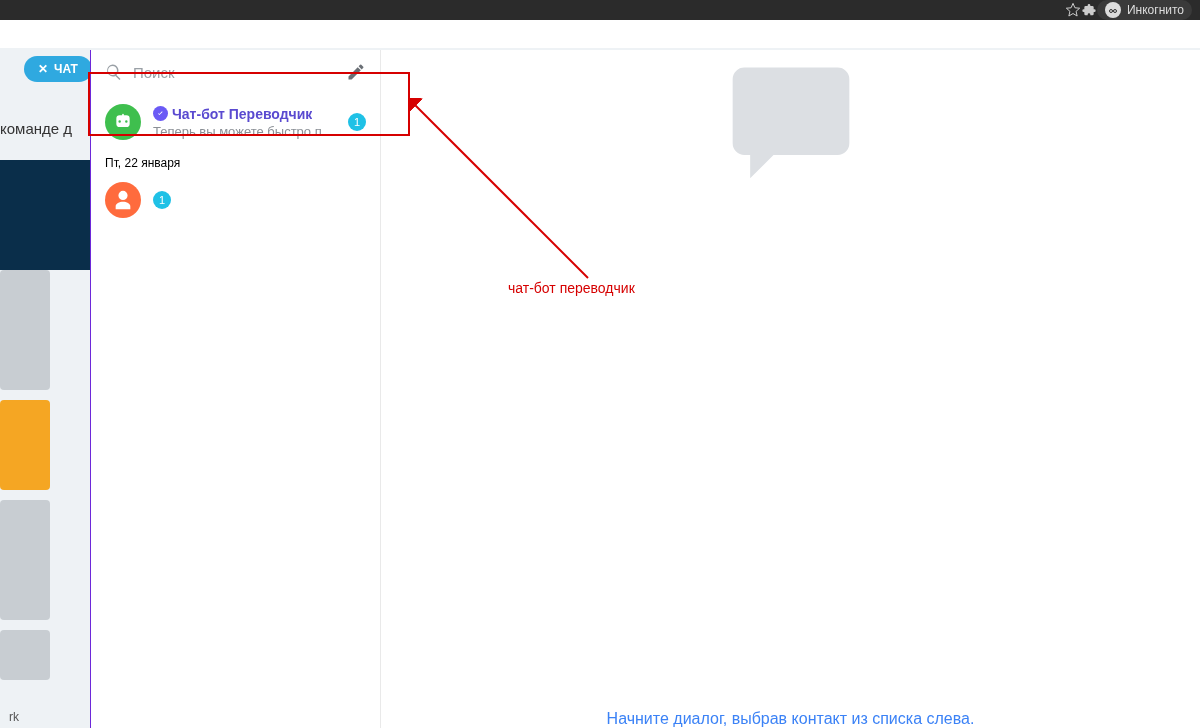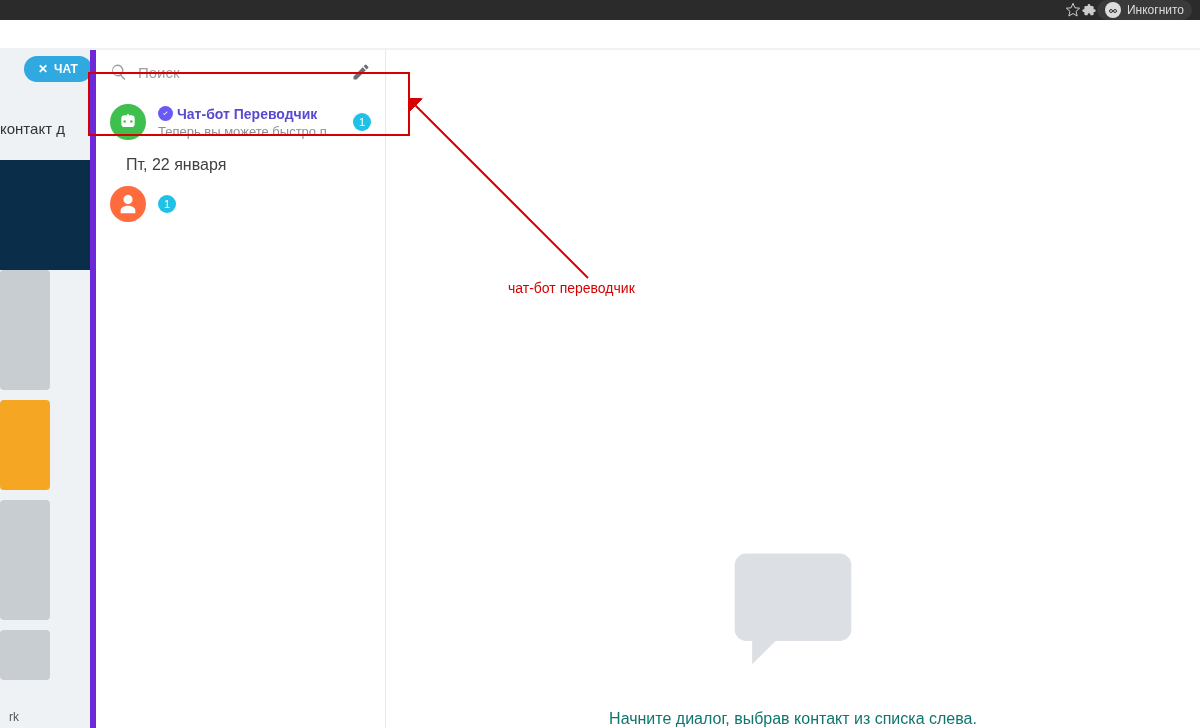--- a/index.html
+++ b/index.html
@@ -44,21 +44,21 @@
 .bgdash .cardB{ left:0; top:380px; width:50px; height:90px; background:#f5a623;}
 .bgdash .cardC{ left:0; top:480px; width:50px; height:120px; }
 .bgdash .cardD{ left:0; top:610px; width:50px; height:50px; }
 .bgdash .footer{
   position:absolute; left:9px; bottom:4px; font-size:12px; color:#555;
 }
 
 
 .chat-window{
   position:absolute; left:90px; top:30px; right:0; bottom:0;
-  background:#fff; border-left:6px solid #6d28d9;
+  background:#fff; border-left:1px solid #6d28d9;
   display:flex;
 }
 .sidebar{
   width:290px; border-right:1px solid #e9e9e9; display:flex; flex-direction:column;
 }
 .search-row{
   height:44px; display:flex; align-items:center; padding:0 14px; gap:10px;
 }
 .search-row .sicon{ width:18px; height:18px; fill:#9aa0a6; flex-shrink:0;}
 .search-row input{
@@ -79,25 +79,25 @@
 
 .chat-text{ flex:1; min-width:0; }
 .chat-title-row{ display:flex; align-items:center; gap:4px; }
 .chat-title{ font-size:14px; font-weight:600; color:#5a4ad0; white-space:nowrap; overflow:hidden; text-overflow:ellipsis;}
 .chat-title.plain{ color:#333; font-weight:600;}
 .verif-badge{ width:15px; height:15px; border-radius:50%; background:#6a5af5; display:inline-flex; align-items:center; justify-content:center; flex-shrink:0;}
 .verif-badge svg{ width:9px; height:9px; fill:#fff;}
 .chat-preview{ font-size:13px; color:#8a8f95; white-space:nowrap; overflow:hidden; text-overflow:ellipsis; margin-top:2px;}
 .unread{ width:18px; height:18px; border-radius:50%; background:#1fc1e6; color:#fff; font-size:11px; display:flex; align-items:center; justify-content:center; flex-shrink:0;}
 
-.date-sep{ font-size:16px; color:#404040; padding:6px 14px 2px;margin-left:16px; }
+.date-sep{ font-size:12px; color:#000000; padding:6px 14px 2px; }
 
 .main-area{
-  flex:1; display:flex; flex-direction:column; align-items:center; justify-content:flex-end;
-  color:#0f766e; font-size:16px; padding-top:0;
+  flex:1; display:flex; flex-direction:column; align-items:center; justify-content:space-between;
+  color:#3b82f6; font-size:16px; padding-top:0;
   position:relative;
 }
 .empty-illustration{ margin-bottom:30px;}
 .empty-illustration svg{ width:140px; height:140px; fill:#dcdfe3;}
 .empty-text{ text-align:center; }
 
 
 .anno-box{
   position:absolute; left:88px; top:52px; width:322px; height:64px;
   border:2px solid #d60000; pointer-events:none;
@@ -138,21 +138,21 @@
 </div>
 
 <div class="page">
 
   <div class="bgdash">
     <div class="navstrip"></div>
     <div class="chatpill">
       <span class="xclose">✕</span>
       <span>ЧАТ</span>
     </div>
-    <div class="stats">контакт д</div>
+    <div class="stats">команде д</div>
     <div class="card cardA"></div>
     <div class="card cardB"></div>
     <div class="card cardC"></div>
     <div class="card cardD"></div>
     <div class="footer">rk</div>
   </div>
 
   <div class="chat-window">
     <div class="sidebar">
       <div class="search-row">

